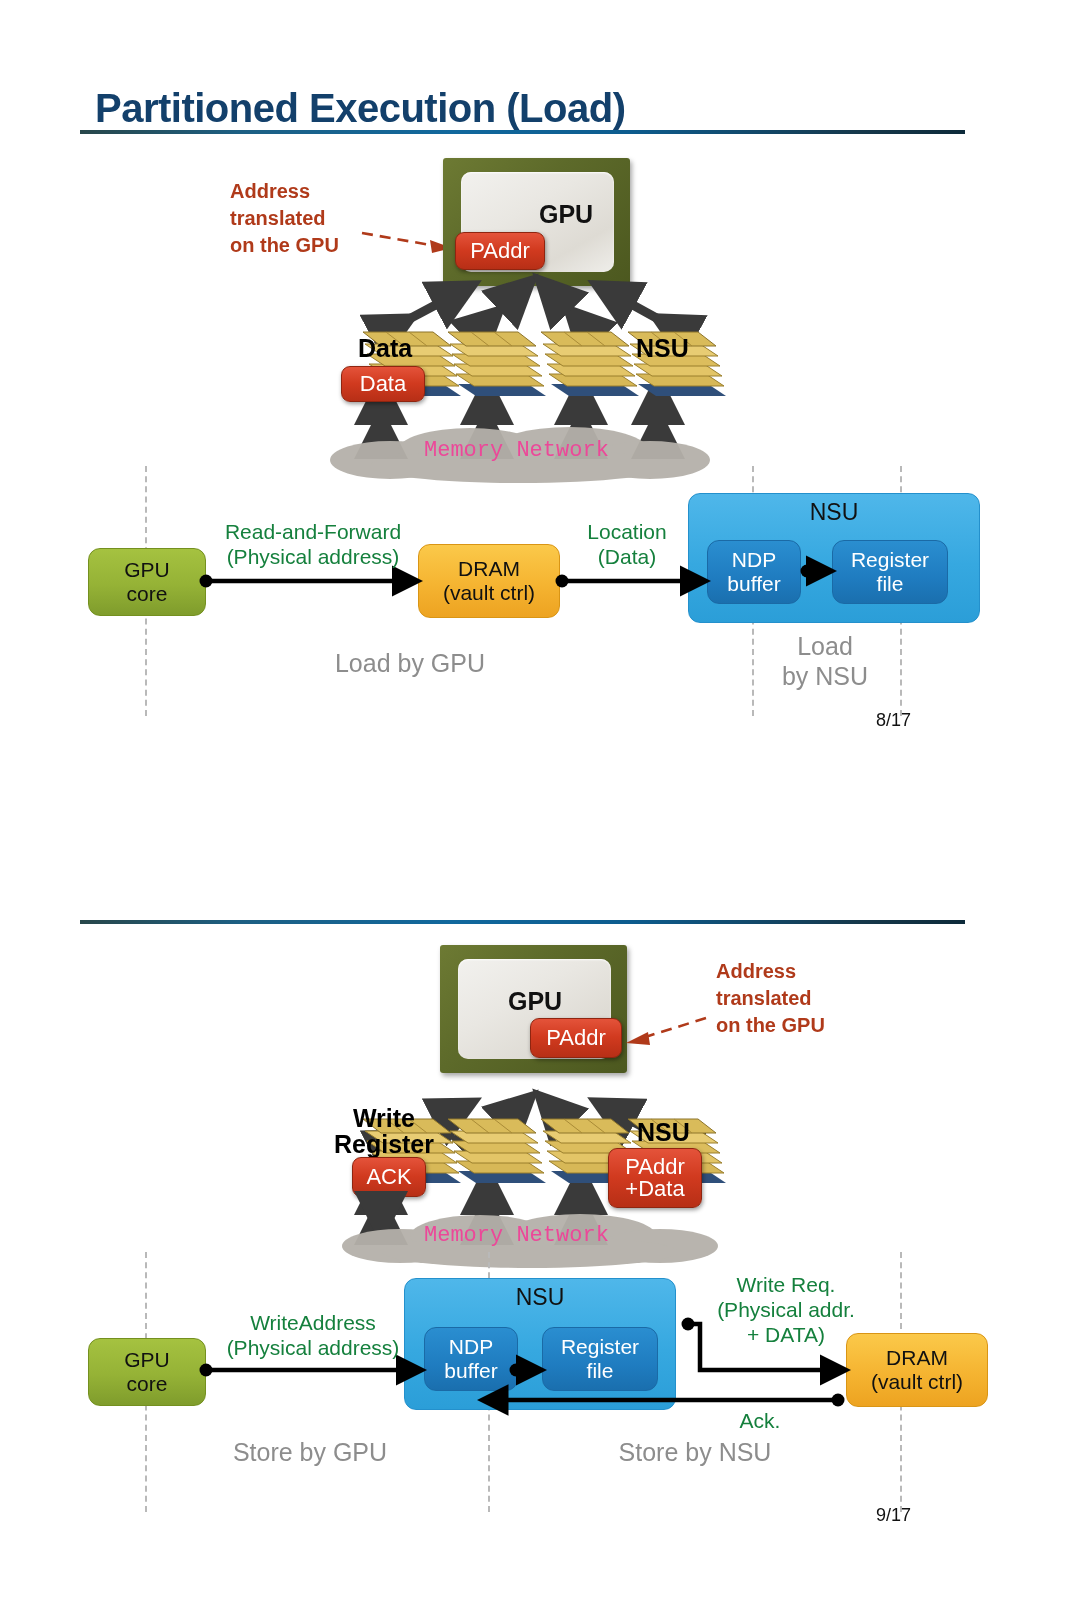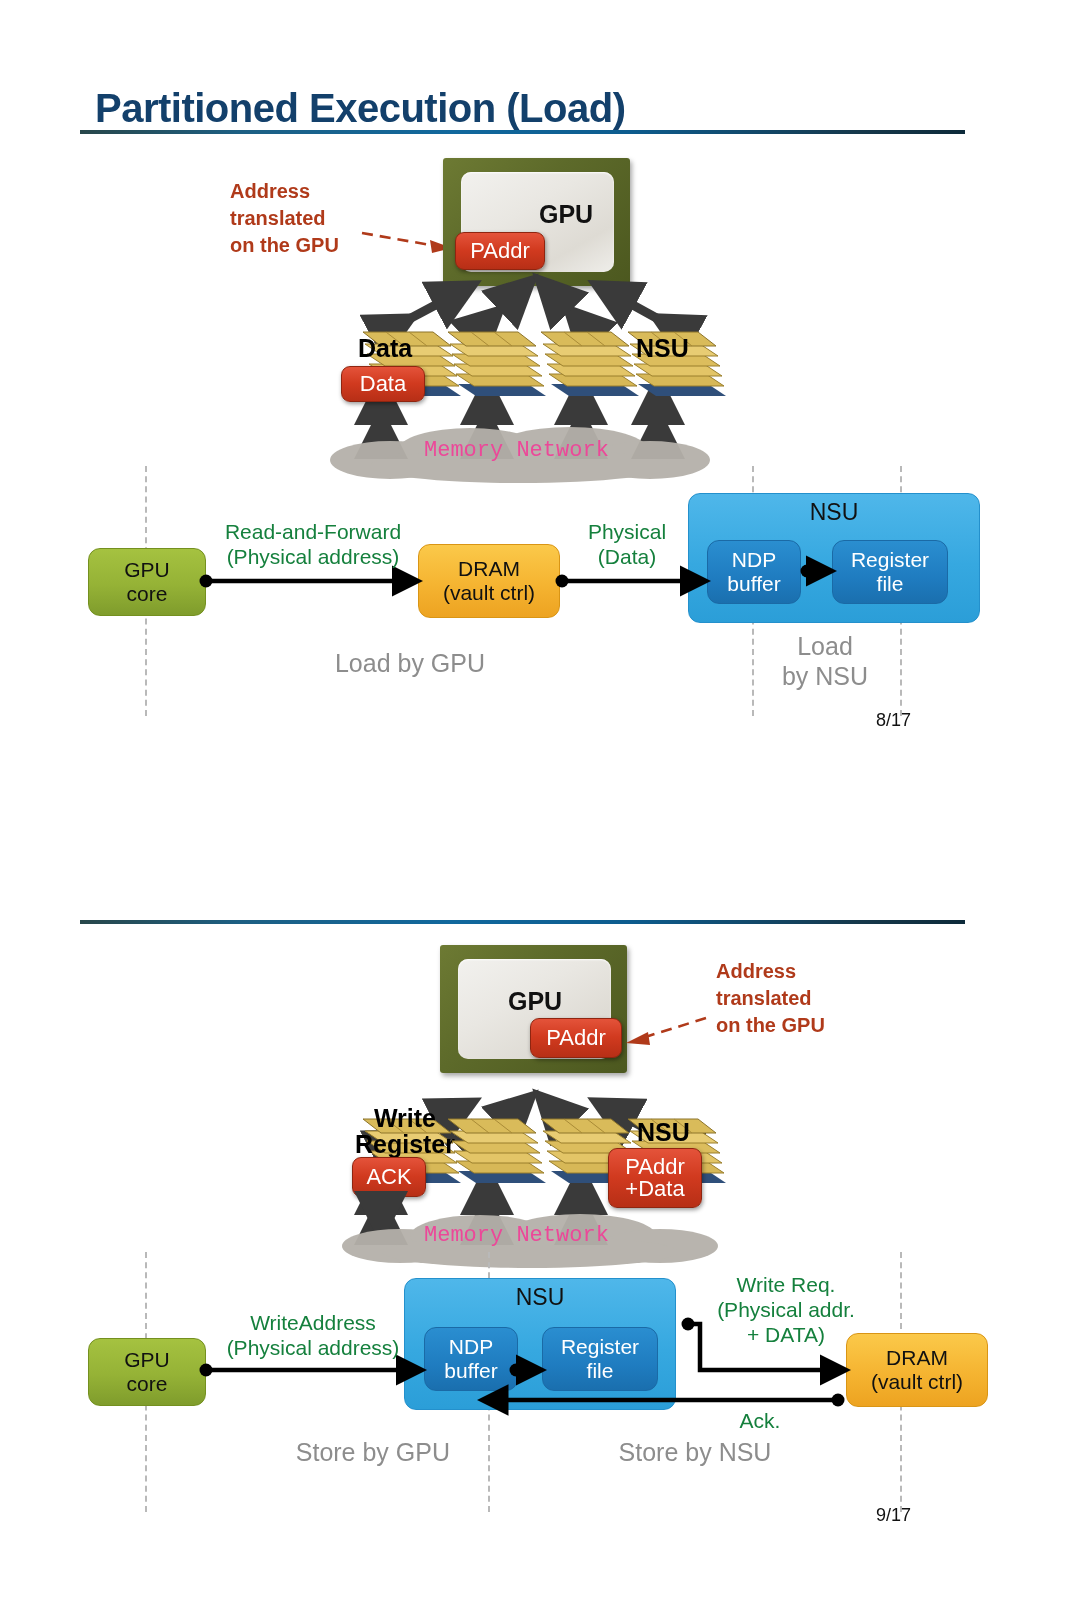--- a/index.html
+++ b/index.html
@@ -229,21 +229,21 @@
     <circle cx="206" cy="581" r="6.5" fill="#000"></circle>
     <circle cx="562" cy="581" r="6.5" fill="#000"></circle>
     <circle cx="807" cy="571" r="6.5" fill="#000"></circle>
   </svg>
 
   <div class="flow-label" style="left:205px;top:519px;width:216px;">
     <div>Read-and-Forward</div>
     <div>(Physical address)</div>
   </div>
   <div class="flow-label" style="left:562px;top:519px;width:130px;">
-    <div>Physical</div>
+    <div>Location</div>
     <div>(Data)</div>
   </div>
 
   <div class="phase-label" style="left:270px;top:648px;width:280px;">
     <div>Load by GPU</div>
   </div>
   <div class="phase-label" style="left:750px;top:631px;width:150px;">
     <div>Load</div>
     <div>by NSU</div>
   </div>
@@ -297,21 +297,21 @@
       <polygon points="18,66 88,66 106,78 36,78" fill="#2f4f7a"></polygon>
       <polygon points="16,56 86,56 104,68 34,68" fill="#d7b857" stroke="#9a7f2c" stroke-width="1"></polygon>
       <polygon points="14,46 84,46 102,58 32,58" fill="#e3c567" stroke="#9a7f2c" stroke-width="1"></polygon>
       <polygon points="12,36 82,36 100,48 30,48" fill="#dcbd5d" stroke="#9a7f2c" stroke-width="1"></polygon>
       <polygon points="10,26 80,26 98,38 28,38" fill="#e8cc73" stroke="#9a7f2c" stroke-width="1"></polygon>
       <polygon points="8,14 78,14 96,28 26,28" fill="#d9bb5a" stroke="#8d742a" stroke-width="1"></polygon>
       <line x1="31" y1="14" x2="49" y2="28" stroke="#a98b36" stroke-width="1"></line>
       <line x1="54" y1="14" x2="72" y2="28" stroke="#a98b36" stroke-width="1"></line>
     </svg>
   </div>
-  <div class="stack-name two" style="left:326px;top:306px;text-align:center;width:116px;margin-left:21px;">
+  <div class="stack-name two" style="left:326px;top:306px;text-align:center;width:116px;">
     <div>Write</div>
     <div>Register</div>
   </div>
   <div class="redbox" style="left:352px;top:357px;width:72px;height:38px;">
     <span>ACK</span>
   </div>
   <svg class="arrsvg" width="1067" height="800">
     <g stroke="#3a3a3a" stroke-width="9" fill="none" marker-end="url(#ah2)">
       <line x1="381" y1="396" x2="381" y2="418"></line>
     </g>
@@ -420,21 +420,21 @@
   </div>
   <div class="flow-label" style="left:696px;top:472px;width:180px;">
     <div>Write Req.</div>
     <div>(Physical addr.</div>
     <div>+ DATA)</div>
   </div>
   <div class="flow-label" style="left:700px;top:608px;width:120px;">
     <div>Ack.</div>
   </div>
 
-  <div class="phase-label" style="left:170px;top:637px;width:280px;text-align:right;">
+  <div class="phase-label" style="left:170px;top:637px;width:280px;">
     <div>Store by GPU</div>
   </div>
   <div class="phase-label" style="left:555px;top:637px;width:280px;text-align:center;">
     <div>Store by NSU</div>
   </div>
 
   <div class="pagenum" style="left:876px;top:705px;">9/17</div>
 </div>
 
 </body></html>

